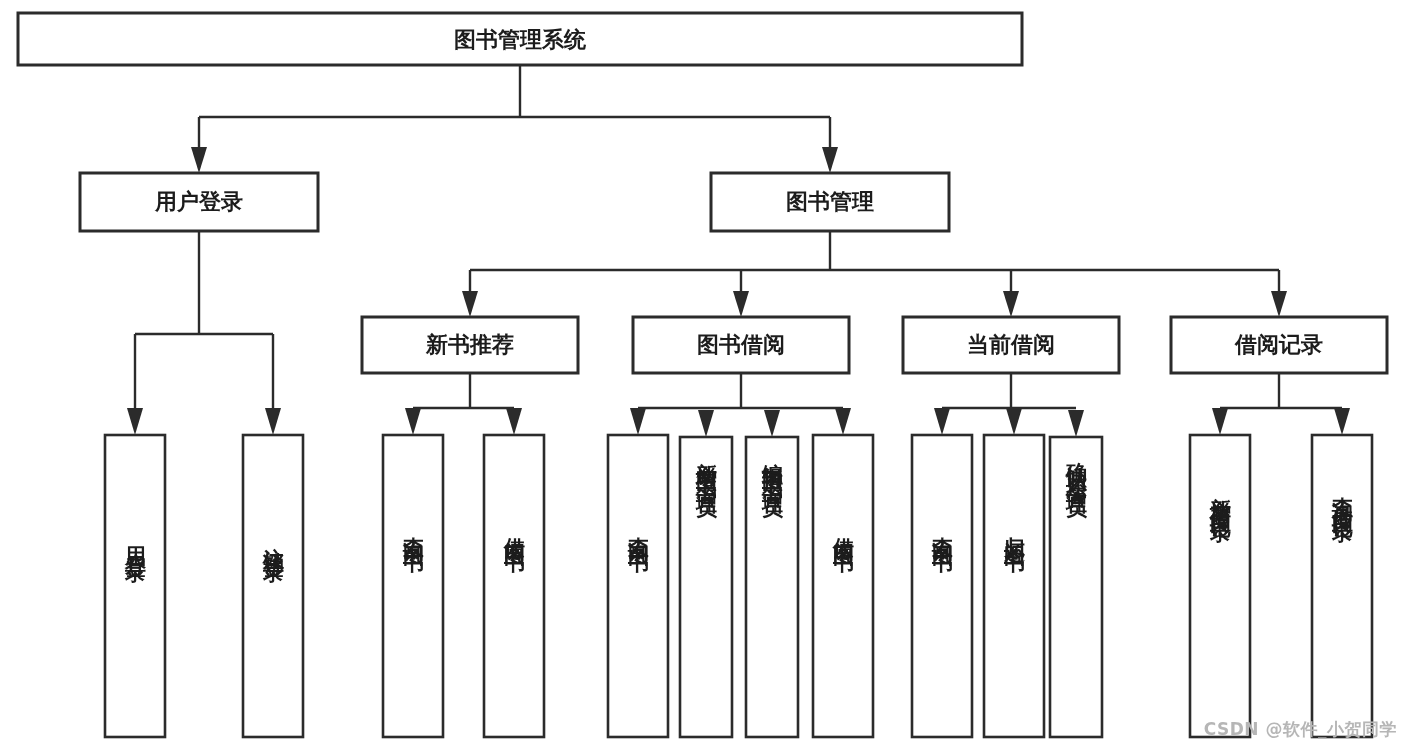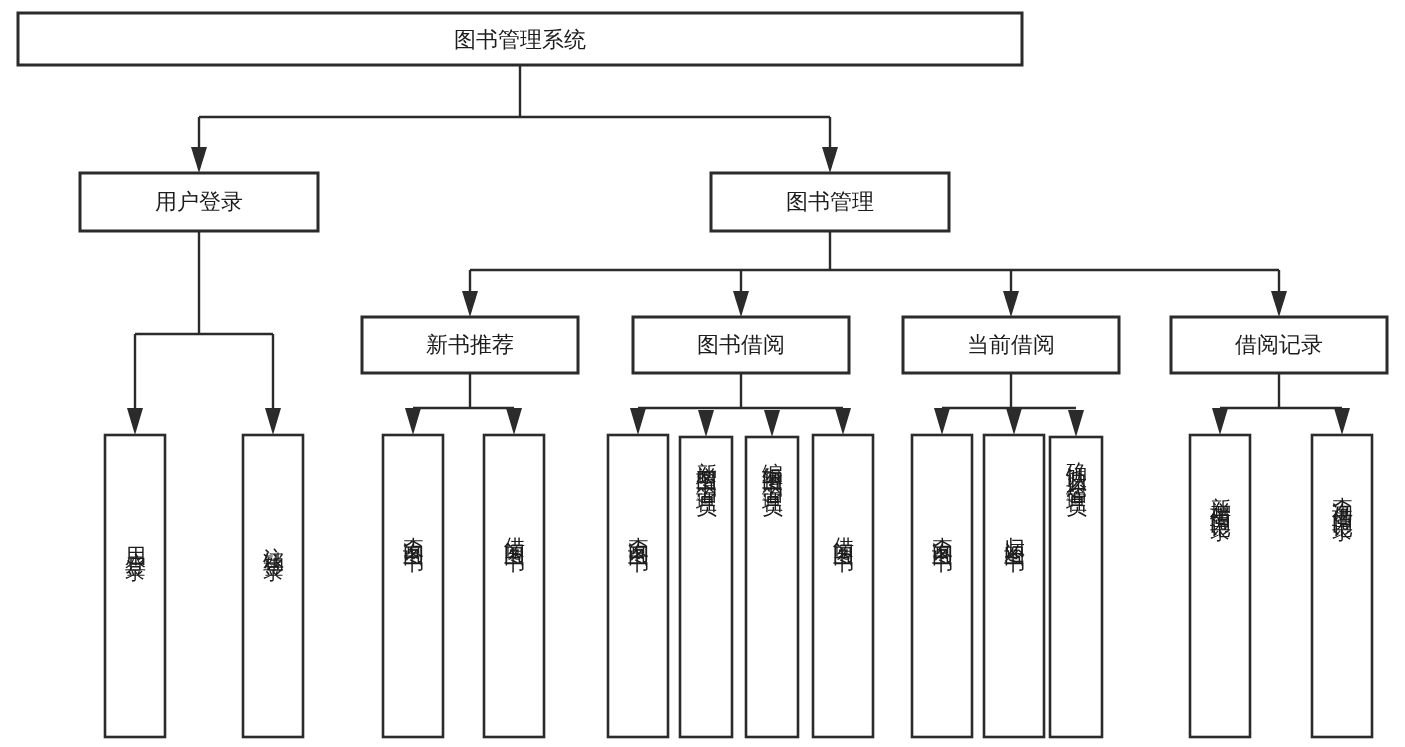--- a/index.html
+++ b/index.html
@@ -11,20 +11,21 @@
     width: 1405px;
     height: 747px;
     font-family: "DejaVu Sans", "Liberation Sans", sans-serif;
     overflow: hidden;
   }
   #diagram-root {
     position: relative;
     width: 1405px;
     height: 747px;
     background: #ffffff;
+    font-weight: bold;
   }
   svg#flow-svg {
     position: absolute;
     left: 0;
     top: 0;
     width: 1405px;
     height: 747px;
     display: block;
   }
   .node-box {
@@ -226,14 +227,15 @@
   </div>
 
   <div class="v-label-wrap" style="left:1190px; top:435px; width:60px; height:302px; padding-top:45px;">
     <span class="v-label">新增借阅记录</span>
   </div>
 
   <div class="v-label-wrap" style="left:1312px; top:435px; width:60px; height:302px; padding-top:45px;">
     <span class="v-label">查询借阅记录</span>
   </div>
 
+  <div class="watermark">CSDN @软件_小贺同学</div>
 
 </div>
 
 </body></html>

